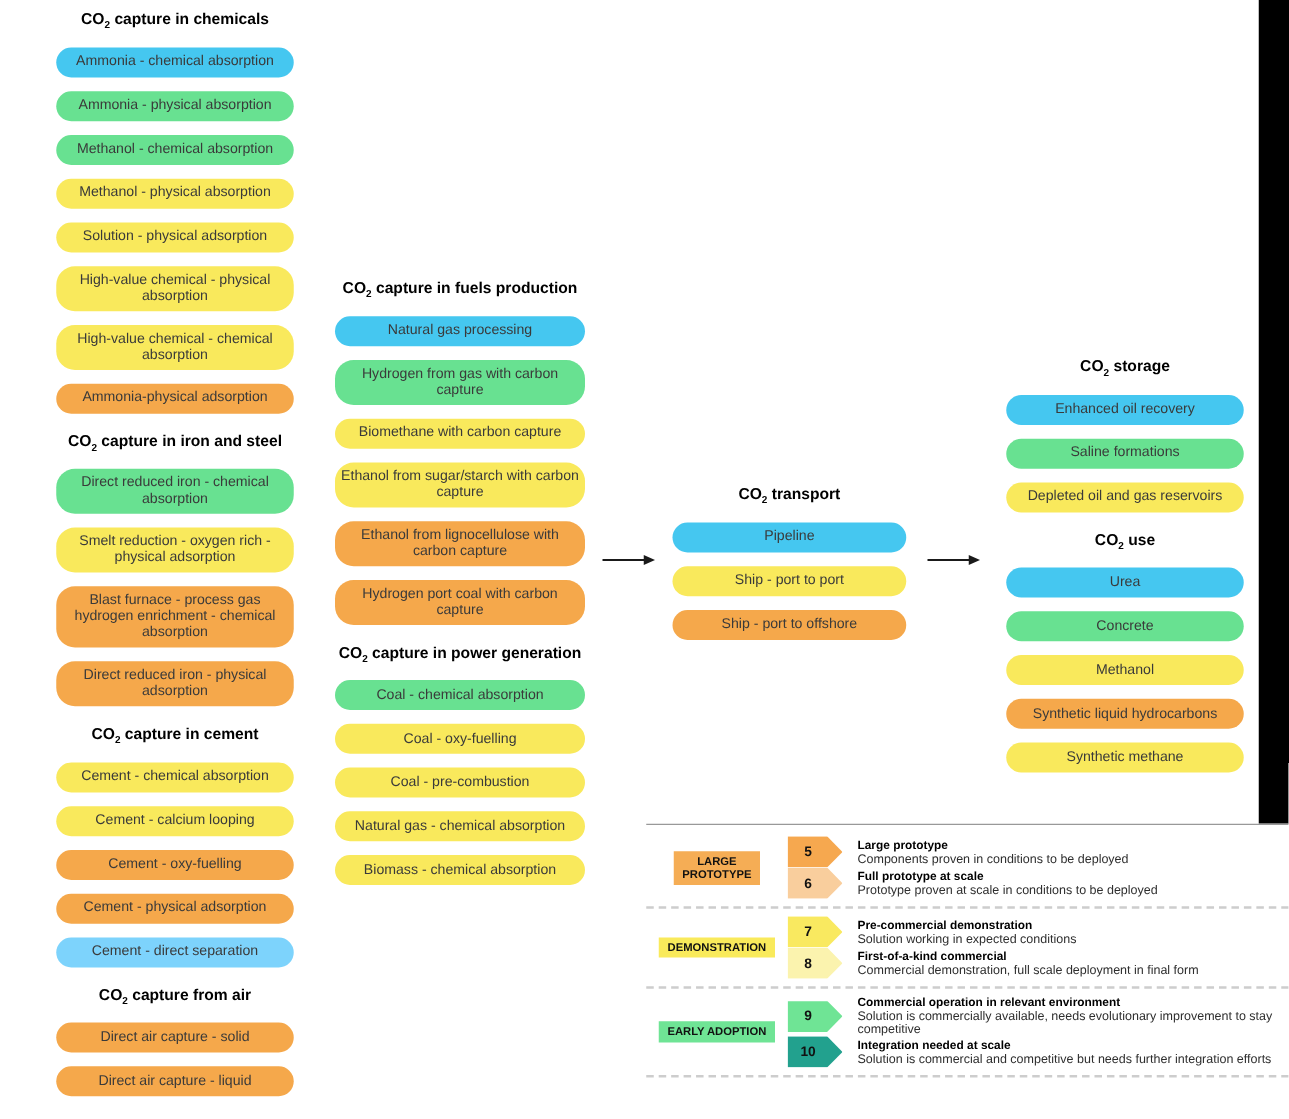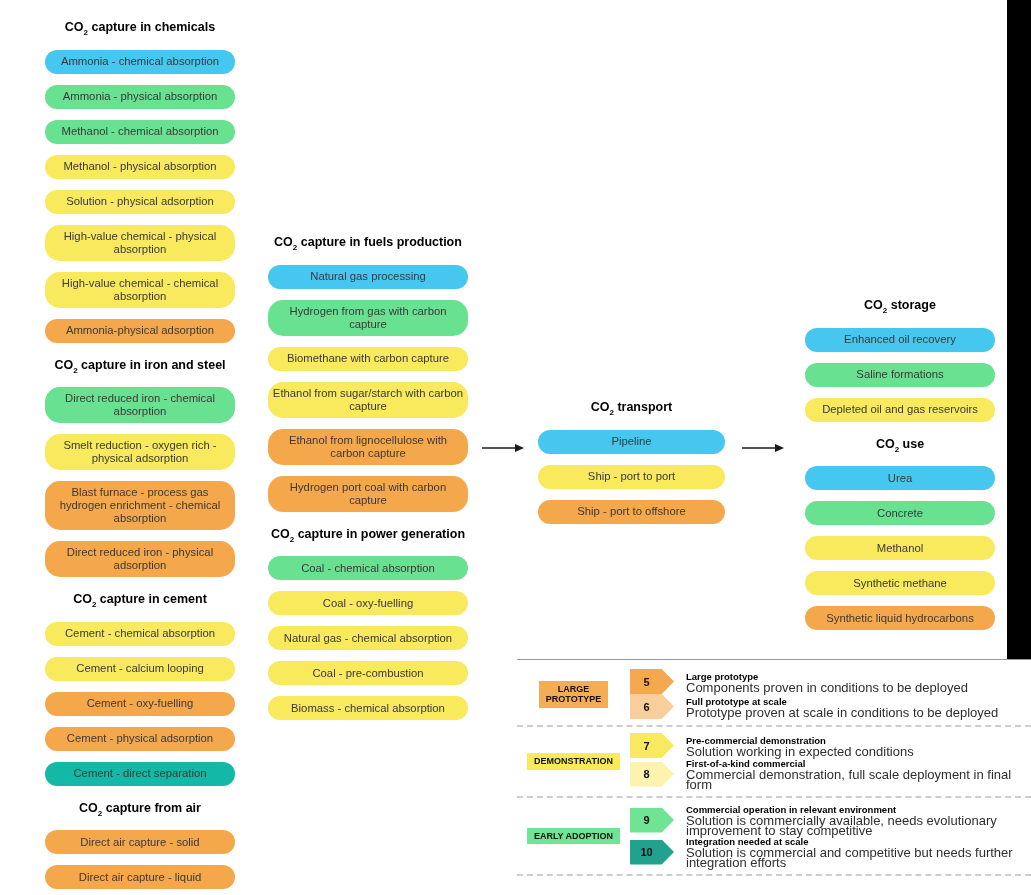--- a/index.html
+++ b/index.html
@@ -7,21 +7,21 @@
   body { font-family:"Liberation Sans","DejaVu Sans",sans-serif; }
 
   .canvas { position:relative; width:1031px; height:895px; background:#fff; overflow:hidden; }
 
   .black-bar { position:absolute; left:1007px; top:0; width:24px; height:659px; background:#000; }
 
   .col { position:absolute; }
 
   .sec-title { font-weight:bold; font-size:12.5px; line-height:14px; color:#000;
                text-align:center; margin:15px 0 10px 0; }
-  .sec-title:first-child { margin-top:12px; }
+  .sec-title:first-child { margin-top:0; }
   .sec-title sub { font-size:8px; }
 
   .pill { border-radius:15px; min-height:24px; padding:5px 4px; margin-bottom:11px;
           display:flex; align-items:center; justify-content:center;
           font-size:11.3px; line-height:13px; color:#3a3a3a; text-align:center; }
 
   .arrow { position:absolute; }
 
   
   .legend { position:absolute; left:517px; top:659px; width:514px;
@@ -30,21 +30,21 @@
   .legend-cat-cell { width:113px; flex:none; display:flex; justify-content:center; }
   .legend-cat-box { padding:3px 7px; font-size:9px; font-weight:bold; color:#111;
                     line-height:10.5px; text-align:center; white-space:pre-line; }
   .legend-entries { flex:1; }
   .legend-entry { display:flex; align-items:center; }
   .badge { width:44px; height:25px; flex:none; margin-right:12px;
            clip-path:polygon(0 0,72% 0,100% 50%,72% 100%,0 100%);
            display:flex; align-items:center; justify-content:center;
            padding-right:11px; font-size:11px; font-weight:bold; color:#111; }
   .entry-title { font-size:9.5px; font-weight:bold; color:#000; line-height:12px; }
-  .entry-desc  { font-size:13px; color:#2e2e2e; line-height:10px; }
+  .entry-desc  { font-size:10px; color:#2e2e2e; line-height:10px; }
   .legend-sep { border-top:2px dashed #cdcdcd; height:0; margin:1px 0; }
 </style>
 </head>
 <body>
 
 <div class="canvas">
 
   <div class="black-bar"></div>
 
   <div class="col" style="left:45px;  top:8px;   width:190px">
@@ -60,57 +60,57 @@
       <div class="sec-title"><span>CO</span><sub>2</sub><span> capture in iron and steel</span></div>
       <div class="pill" style="background: rgb(104, 225, 145);">Direct reduced iron - chemical absorption</div>
       <div class="pill" style="background: rgb(249, 233, 92);">Smelt reduction - oxygen rich - physical adsorption</div>
       <div class="pill" style="background: rgb(245, 168, 75);">Blast furnace - process gas hydrogen enrichment - chemical absorption</div>
       <div class="pill" style="background: rgb(245, 168, 75);">Direct reduced iron - physical adsorption</div>
       <div class="sec-title"><span>CO</span><sub>2</sub><span> capture in cement</span></div>
       <div class="pill" style="background: rgb(249, 233, 92);">Cement - chemical absorption</div>
       <div class="pill" style="background: rgb(249, 233, 92);">Cement - calcium looping</div>
       <div class="pill" style="background: rgb(245, 168, 75);">Cement - oxy-fuelling</div>
       <div class="pill" style="background: rgb(245, 168, 75);">Cement - physical adsorption</div>
-      <div class="pill" style="background: #14b8a6;">Cement - direct separation</div>
+      <div class="pill" style="background: #7dd3fc;">Cement - direct separation</div>
       <div class="sec-title"><span>CO</span><sub>2</sub><span> capture from air</span></div>
       <div class="pill" style="background: rgb(245, 168, 75);">Direct air capture - solid</div>
       <div class="pill" style="background: rgb(245, 168, 75);">Direct air capture - liquid</div>
     </div>
   <div class="col" style="left:268px; top:223px; width:200px">
       <div class="sec-title"><span>CO</span><sub>2</sub><span> capture in fuels production</span></div>
       <div class="pill" style="background: rgb(69, 199, 240);">Natural gas processing</div>
       <div class="pill" style="background: rgb(104, 225, 145);">Hydrogen from gas with carbon capture</div>
       <div class="pill" style="background: rgb(249, 233, 92);">Biomethane with carbon capture</div>
       <div class="pill" style="background: rgb(249, 233, 92);">Ethanol from sugar/starch with carbon capture</div>
       <div class="pill" style="background: rgb(245, 168, 75);">Ethanol from lignocellulose with carbon capture</div>
       <div class="pill" style="background: rgb(245, 168, 75);">Hydrogen port coal with carbon capture</div>
       <div class="sec-title"><span>CO</span><sub>2</sub><span> capture in power generation</span></div>
       <div class="pill" style="background: rgb(104, 225, 145);">Coal - chemical absorption</div>
       <div class="pill" style="background: rgb(249, 233, 92);">Coal - oxy-fuelling</div>
+      <div class="pill" style="background: rgb(249, 233, 92);">Coal - pre-combustion</div>
       <div class="pill" style="background: rgb(249, 233, 92);">Natural gas - chemical absorption</div>
-      <div class="pill" style="background: rgb(249, 233, 92);">Coal - pre-combustion</div>
       <div class="pill" style="background: rgb(249, 233, 92);">Biomass - chemical absorption</div>
     </div>
   <div class="col" style="left:538px; top:388px; width:187px">
       <div class="sec-title"><span>CO</span><sub>2</sub><span> transport</span></div>
       <div class="pill" style="background: rgb(69, 199, 240);">Pipeline</div>
       <div class="pill" style="background: rgb(249, 233, 92);">Ship - port to port</div>
       <div class="pill" style="background: rgb(245, 168, 75);">Ship - port to offshore</div>
     </div>
   <div class="col" style="left:805px; top:286px; width:190px">
       <div class="sec-title"><span>CO</span><sub>2</sub><span> storage</span></div>
       <div class="pill" style="background: rgb(69, 199, 240);">Enhanced oil recovery</div>
       <div class="pill" style="background: rgb(104, 225, 145);">Saline formations</div>
       <div class="pill" style="background: rgb(249, 233, 92);">Depleted oil and gas reservoirs</div>
       <div class="sec-title"><span>CO</span><sub>2</sub><span> use</span></div>
       <div class="pill" style="background: rgb(69, 199, 240);">Urea</div>
       <div class="pill" style="background: rgb(104, 225, 145);">Concrete</div>
       <div class="pill" style="background: rgb(249, 233, 92);">Methanol</div>
+      <div class="pill" style="background: rgb(245, 168, 75);">Synthetic liquid hydrocarbons</div>
       <div class="pill" style="background: rgb(249, 233, 92);">Synthetic methane</div>
-      <div class="pill" style="background: rgb(245, 168, 75);">Synthetic liquid hydrocarbons</div>
     </div>
 
   <svg class="arrow" style="left:481px;top:442px" width="44" height="12">
     <line x1="1" y1="6" x2="35" y2="6" stroke="#1a1a1a" stroke-width="1.6"></line>
     <polygon points="34,2 43,6 34,10" fill="#1a1a1a"></polygon>
   </svg>
   <svg class="arrow" style="left:741px;top:442px" width="44" height="12">
     <line x1="1" y1="6" x2="35" y2="6" stroke="#1a1a1a" stroke-width="1.6"></line>
     <polygon points="34,2 43,6 34,10" fill="#1a1a1a"></polygon>
   </svg>

